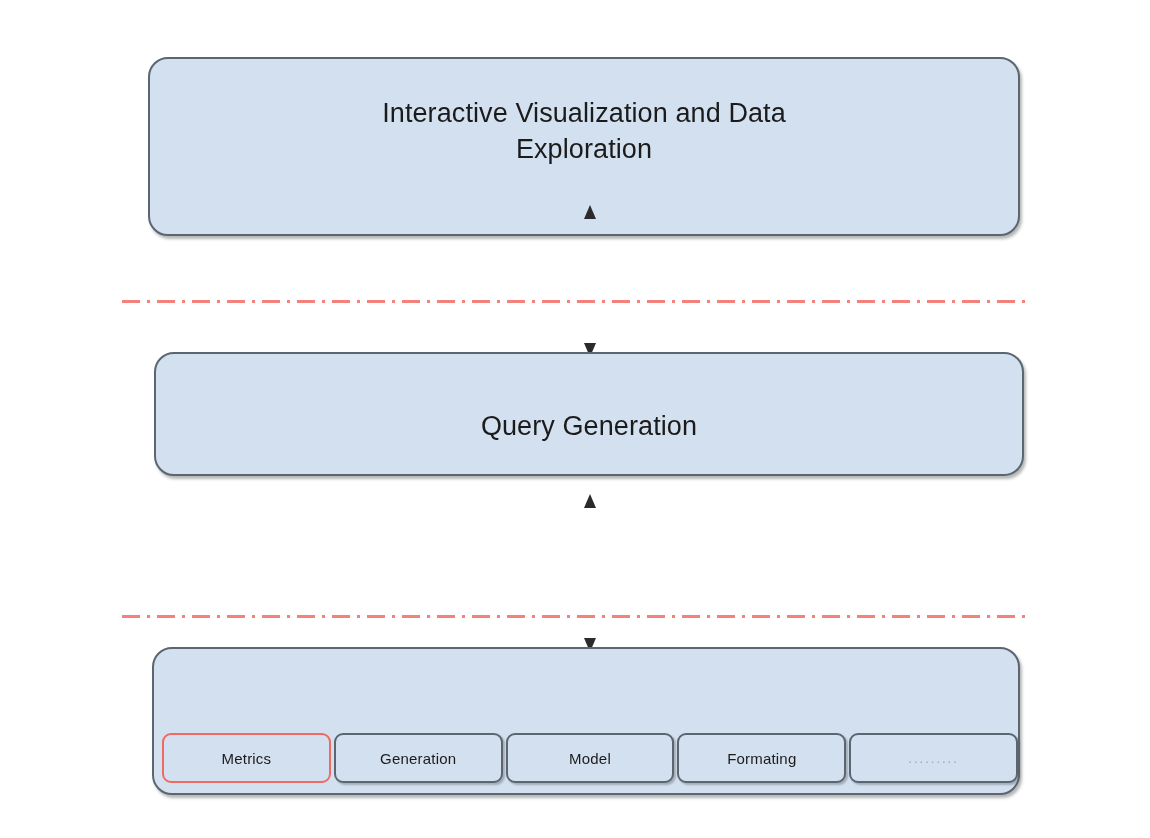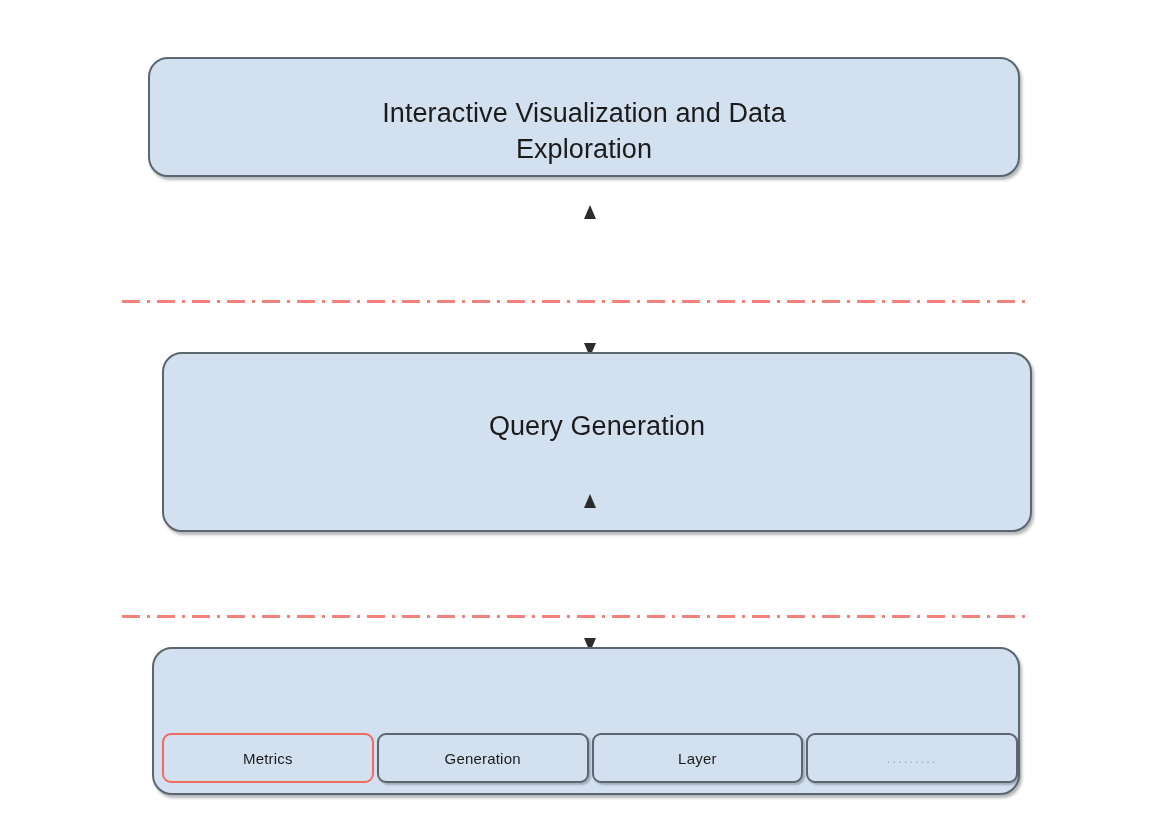--- a/index.html
+++ b/index.html
@@ -41,32 +41,32 @@
     line-height: 36px;
     letter-spacing: 0.1px;
     white-space: pre-line;
     user-select: none;
   }
 
   #box-visualization {
     left: 148px;
     top: 57px;
     width: 872px;
-    height: 120px;
+    height: 179px;
     padding-left: 44px;
   }
   #box-visualization .layer-title {
     top: 36px;
   }
 
   #box-query {
-    left: 162px;
+    left: 154px;
     top: 352px;
     width: 870px;
-    height: 180px;
+    height: 124px;
   }
   #box-query .layer-title {
     top: 54px;
   }
 
   #box-semantic {
     left: 152px;
     top: 647px;
     width: 868px;
     height: 148px;
@@ -199,21 +199,24 @@
   <div id="box-semantic" class="layer-box">
 
     <div class="pill-row">
       <div class="pill highlight">
         <span>Metrics</span>
       </div>
       <div class="pill">
         <span>Generation</span>
       </div>
       <div class="pill">
-        <span>Layer</span>
+        <span>Model</span>
+      </div>
+      <div class="pill">
+        <span>Formating</span>
       </div>
       <div class="pill ellipsis">
         <span>.........</span>
       </div>
     </div>
   </div>
 
 </div>
 
 </body></html>

